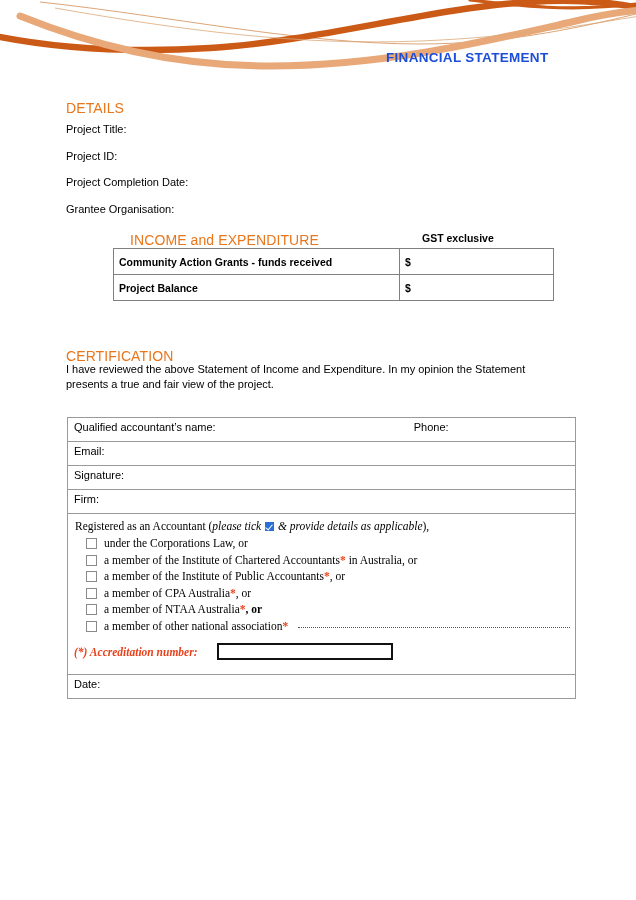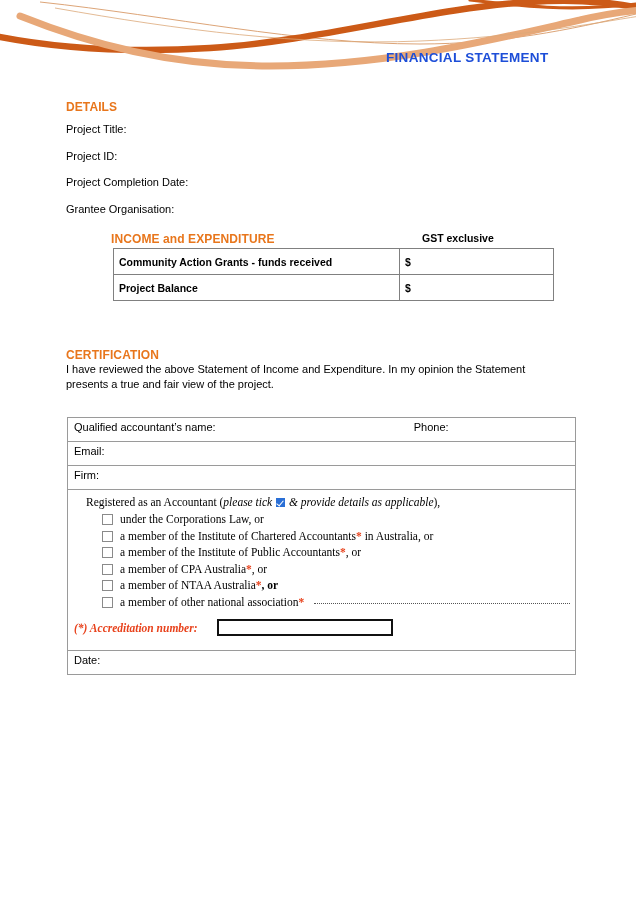--- a/index.html
+++ b/index.html
@@ -34,22 +34,22 @@
     font-size: 13.5px;
     font-weight: bold;
     letter-spacing: 0.3px;
     color: #1d4ed8;
     white-space: nowrap;
   }
 
   
   .section-heading {
     position: absolute;
-    font-size: 12px;
-    font-weight: bold;
+    font-size: 14px;
+    font-weight: normal;
     color: #E8761C;
     letter-spacing: 0.1px;
     white-space: nowrap;
   }
 
   
   #details-heading { left: 66px; top: 100px; }
 
   .details-list {
     position: absolute;
@@ -59,21 +59,21 @@
   }
   .details-line {
     font-size: 11px;
     color: #000000;
     line-height: 14px;
     margin-bottom: 12.5px;
     white-space: nowrap;
   }
 
   
-  #income-heading { left: 111px; top: 232px; }
+  #income-heading { left: 130px; top: 232px; }
 
   .gst-label {
     position: absolute;
     left: 422px;
     top: 232px;
     font-size: 10.5px;
     font-weight: bold;
     color: #000000;
     white-space: nowrap;
   }
@@ -134,21 +134,21 @@
     margin-left: 195px;
   }
 
   
   .reg-block {
     font-family: "Liberation Serif", serif;
     font-size: 11.5px;
     line-height: 16px;
     color: #000000;
   }
-  .reg-intro { margin: 1px 0 0 12px; }
+  .reg-intro { margin: 1px 0 0 1px; }
   .reg-intro i { font-style: italic; }
 
   .tick-glyph {
     display: inline-block;
     width: 9px;
     height: 9px;
     vertical-align: -1px;
     position: relative;
     background: #2a6fd6;
     margin: 0 1px;
@@ -166,21 +166,21 @@
   }
 
   .reg-options {
     margin: 1px 0 0 0;
     padding: 0;
     list-style: none;
   }
   .reg-option {
     display: flex;
     align-items: flex-start;
-    margin-left: 28px;
+    margin-left: 12px;
     line-height: 16.5px;
     white-space: nowrap;
   }
   .reg-checkbox {
     flex: 0 0 auto;
     width: 9px;
     height: 9px;
     border: 1px solid #8a8a8a;
     background: #ffffff;
     margin: 3px 7px 0 0;
@@ -274,20 +274,25 @@
       <span class="inline-right">Phone:</span>
     </td>
   </tr>
   <tr>
     <td class="row-simple">
       <span>Email:</span>
     </td>
   </tr>
   <tr>
     <td class="row-simple">
+      <span>Signature:</span>
+    </td>
+  </tr>
+  <tr>
+    <td class="row-simple">
       <span>Firm:</span>
     </td>
   </tr>
 
   <tr>
     <td>
       <div class="reg-block">
 
         <p class="reg-intro"><span>Registered as an Accountant (</span><i>please tick </i><span class="tick-glyph"></span><i> &amp; provide details as applicable</i><span>),</span></p>
 

